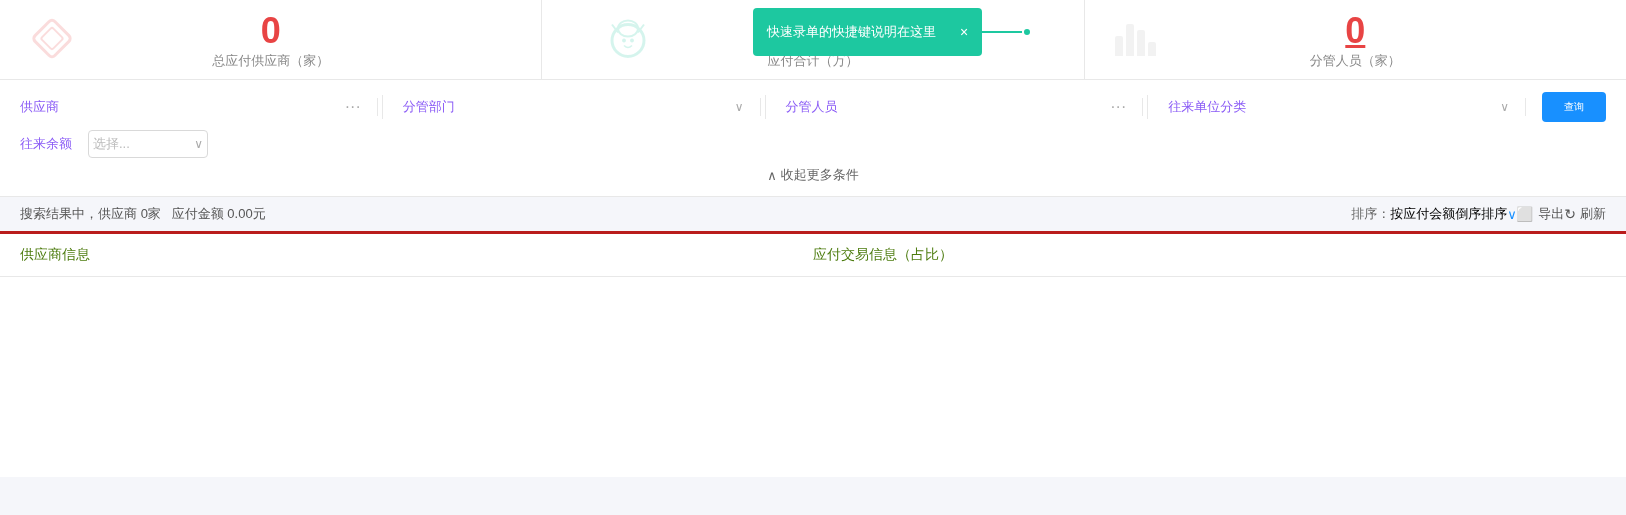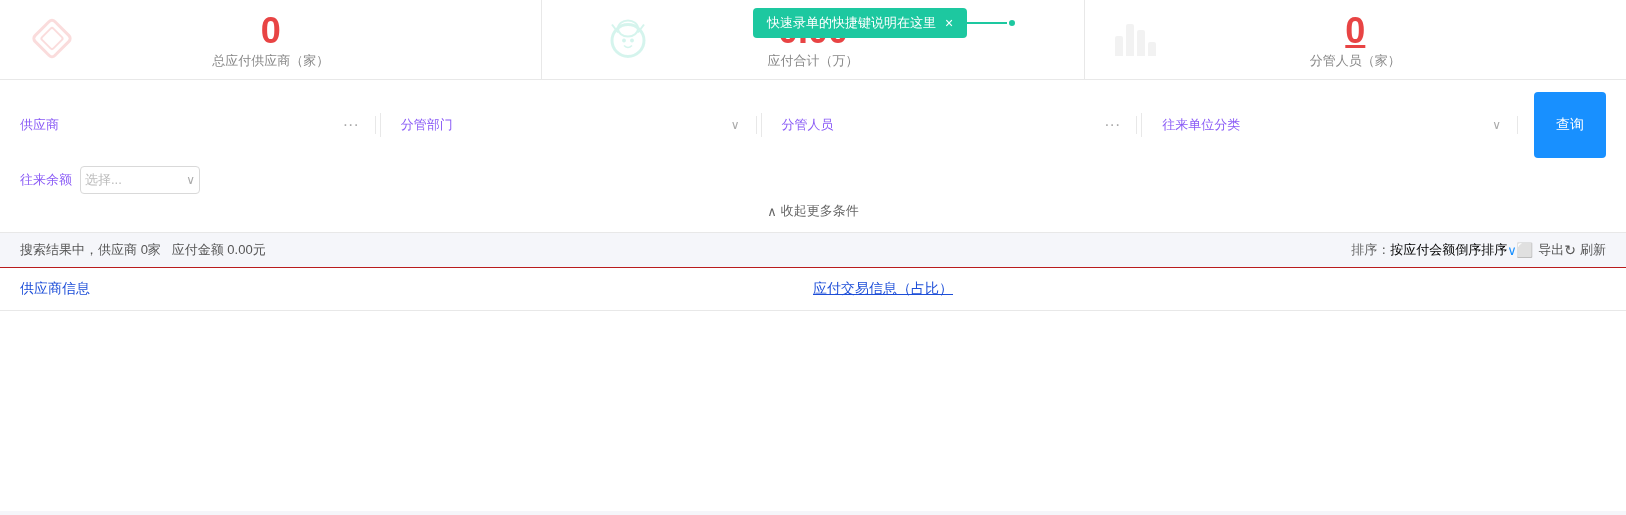--- a/index.html
+++ b/index.html
@@ -38,27 +38,27 @@
     }
 
     
     .tooltip-bubble {
       position: absolute;
       top: 8px;
       left: 50%;
       transform: translateX(-60px);
       background: #1dc8a0;
       color: #fff;
-      padding: 6px 14px;
+      padding: 15px 14px;
       border-radius: 4px;
       font-size: 13px;
       white-space: nowrap;
       display: flex;
       align-items: center;
-      gap: 9px;
+      gap: 24px;
       z-index: 10;
     }
     .tooltip-bubble::after {
       content: '';
       position: absolute;
       right: -40px;
       top: 50%;
       transform: translateY(-50%);
       width: 40px;
       height: 2px;
@@ -143,22 +143,22 @@
       color: #bbb;
       cursor: pointer;
       min-width: 120px;
       gap: 8px;
     }
     .query-btn {
       background: #1890ff;
       color: #fff;
       border: none;
       border-radius: 4px;
-      padding: 24px 22px;
-      font-size: 14px;
+      padding: 8px 22px;
+      font-size: 10px;
       cursor: pointer;
       margin-left: 16px;
       white-space: nowrap;
     }
     .collapse-btn {
       display: flex;
       align-items: center;
       justify-content: center;
       color: #666;
       font-size: 13px;
@@ -167,21 +167,21 @@
       gap: 4px;
     }
 
     
     .result-bar {
       background: #f5f6fa;
       padding: 8px 20px;
       display: flex;
       align-items: flex-start;
       justify-content: space-between;
-      border-bottom: 1px solid #b91c1c;
+      border-bottom: 3px solid #b91c1c;
       font-size: 13px;
       color: #555;
     }
     .result-bar-right {
       display: flex;
       align-items: center;
       color: #555;
       font-size: 13px;
     }
     .sort-label { color: #666; }
@@ -196,25 +196,25 @@
     }
 
     
     .table-header {
       background: #fff;
       display: flex;
       align-items: center;
       padding: 12px 20px;
       border-bottom: 1px solid #e8e8e8;
       font-size: 14px;
-      color: #1d4ed8;
+      color: #4d7c0f;
       font-weight: 500;
     }
     .col-supplier-info { flex: 3; }
-    .col-transaction { flex: 3; text-decoration: underline; }
+    .col-transaction { flex: 3; }
     .col-last-payment { flex: 2; }
 
     
     .table-body {
       background: #fff;
       min-height: 200px;
     }
 
     .stat-item-middle {
       position: relative;
@@ -312,21 +312,21 @@
     <div class="filter-item">
       <span class="filter-label">往来单位分类</span>
       <input class="filter-input" type="text" style="">
       <span class="filter-arrow">∨</span>
     </div>
 
     <button class="query-btn">查询</button>
   </div>
 
   <div style="display:flex;align-items:center;gap:16px;margin-bottom:4px;">
-    <div style="display:flex;align-items:center;">
+    <div style="display:flex;align-items:center;gap:8px;">
       <span class="filter-label">往来余额</span>
       <div class="filter-select">
         <span style="color:#bbb;font-size:13px;">选择...</span>
         <span style="color:#aaa;font-size:12px;margin-left:auto;">∨</span>
       </div>
     </div>
   </div>
 
   <div style="display:flex;justify-content:center;margin-top:2px;">
     <div class="collapse-btn">

